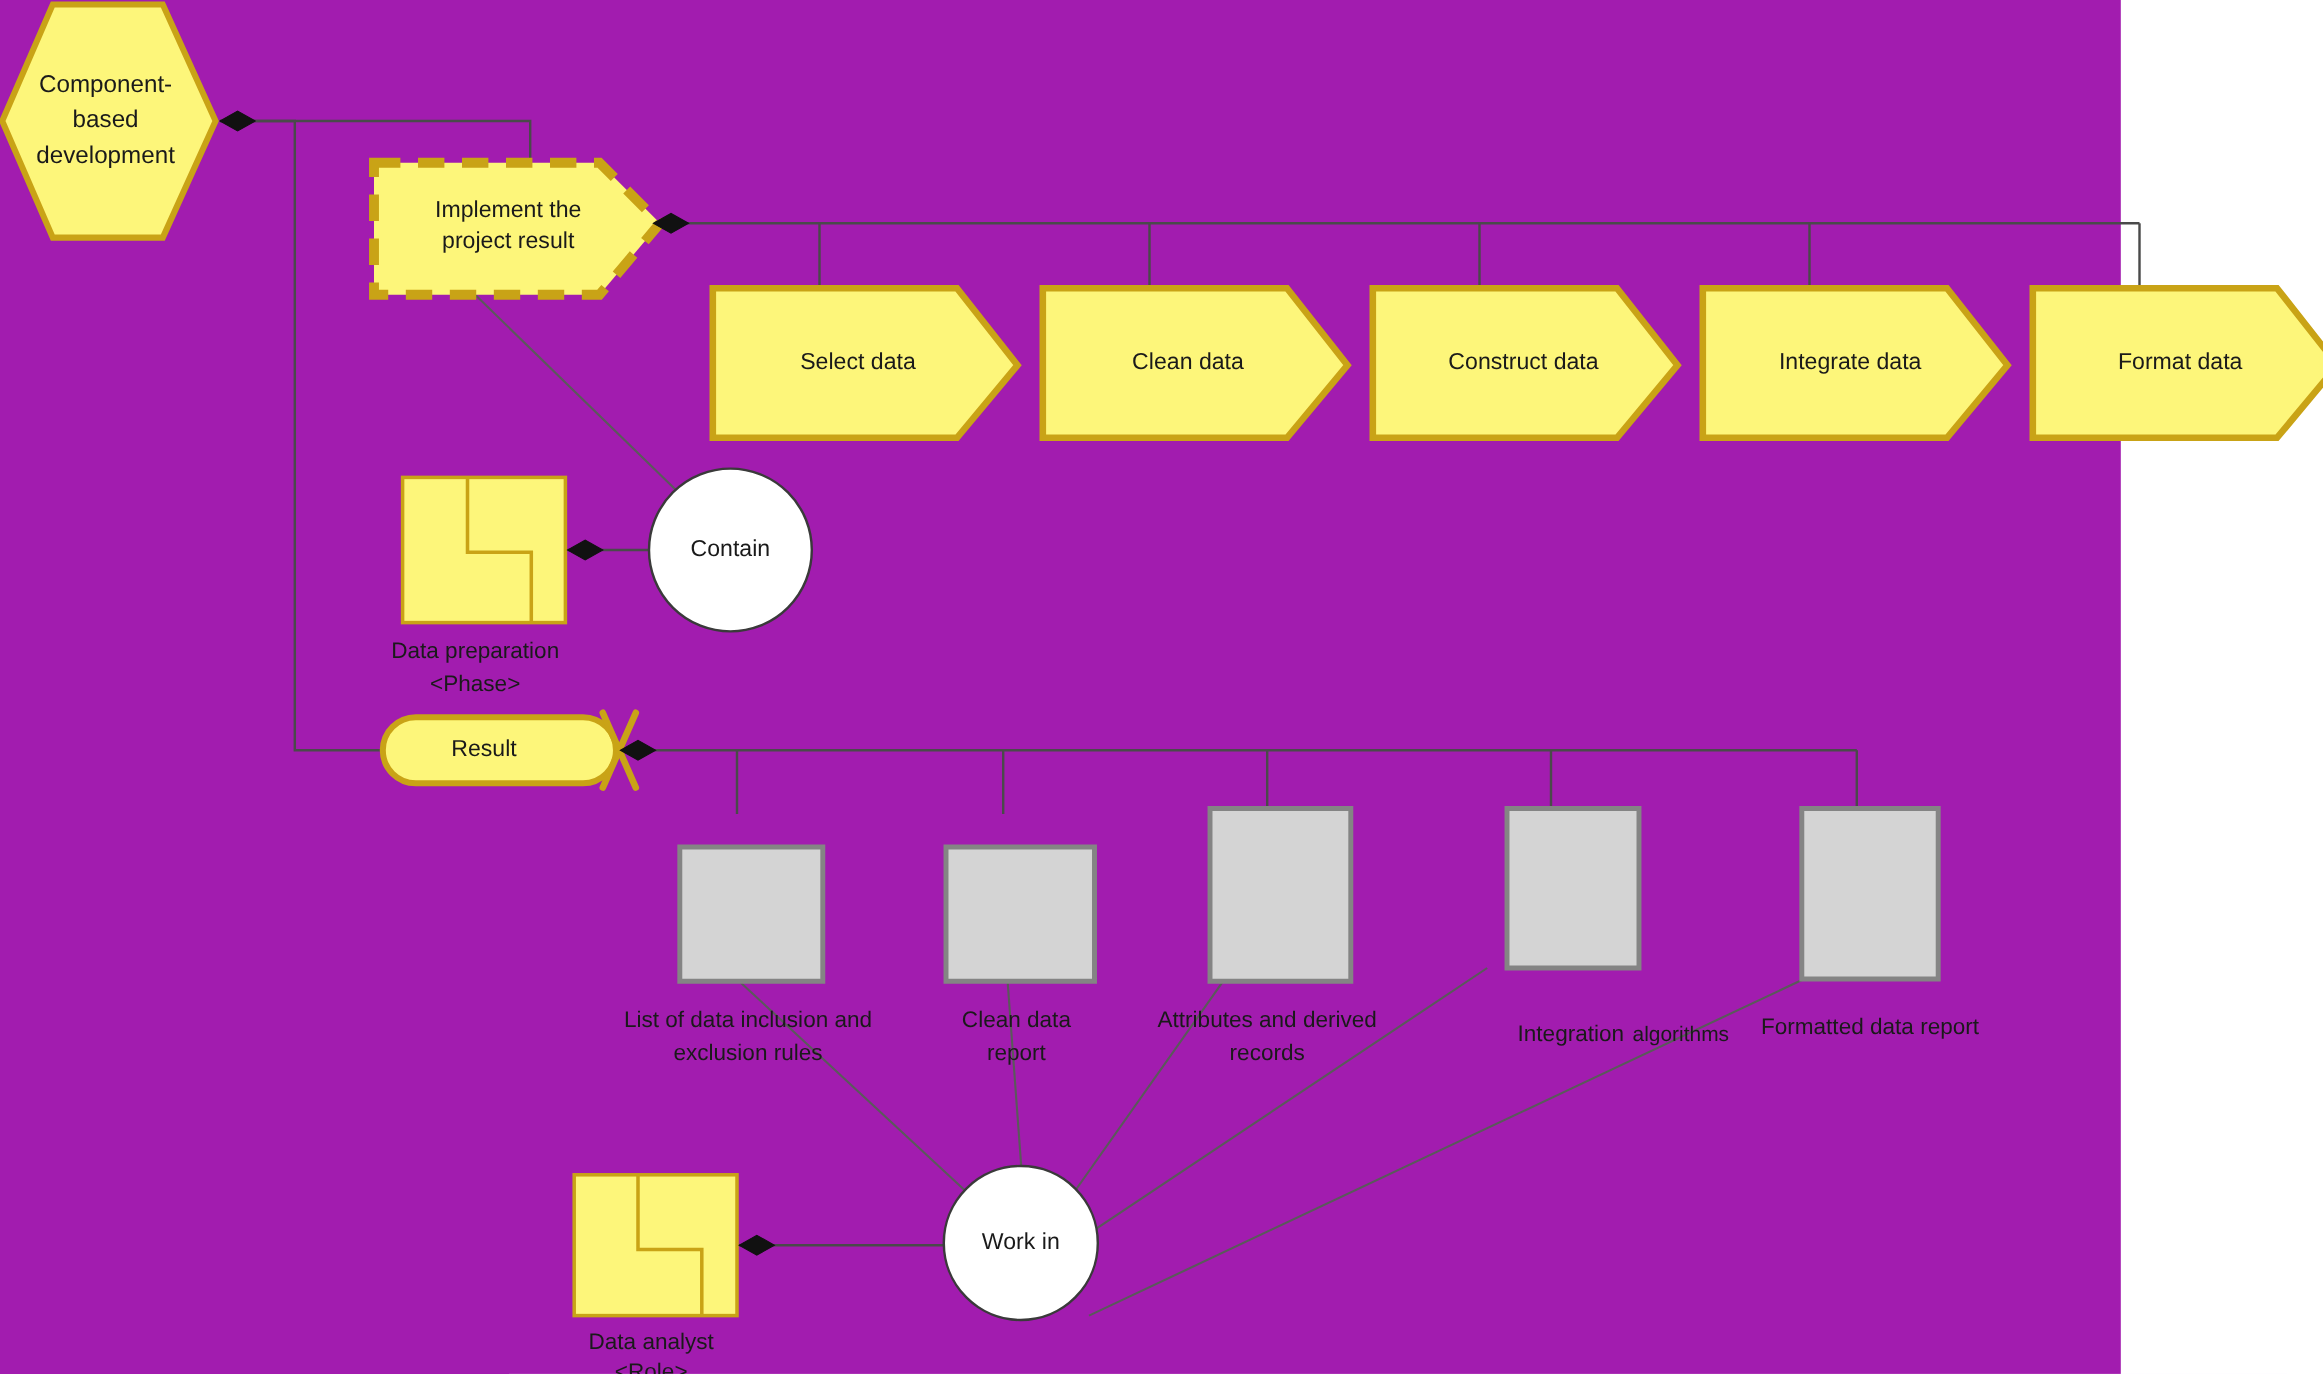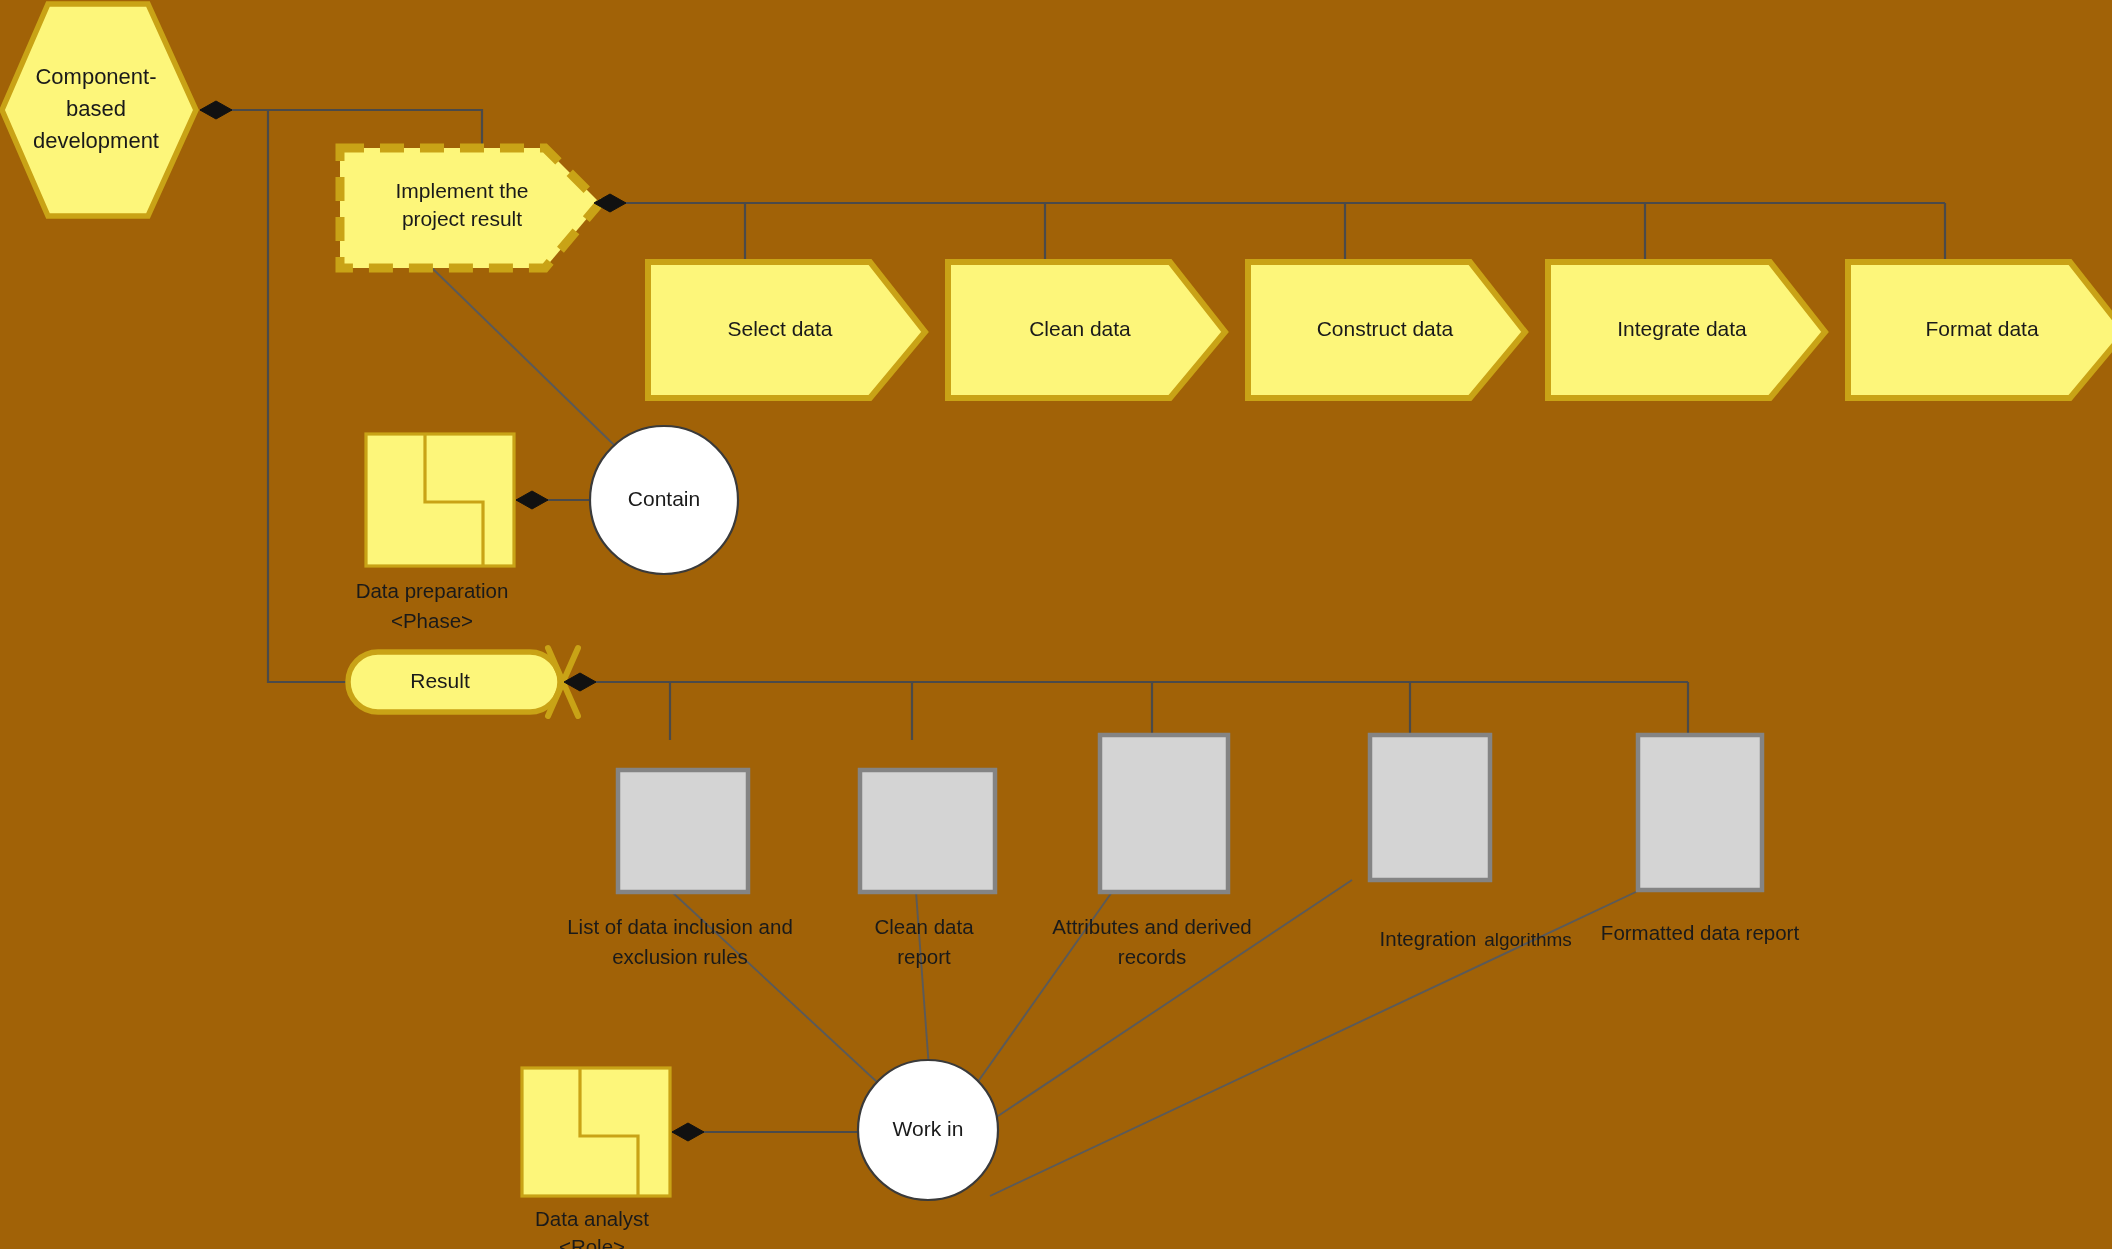--- a/index.html
+++ b/index.html
@@ -8,23 +8,23 @@
     background: #ffffff;
   }
   body {
     width: 2112px;
     height: 1249px;
     font-family: "Liberation Sans", sans-serif;
     overflow: hidden;
   }
   #diagram-root {
     position: relative;
-    width: 2112px;
+    width: 1928px;
     height: 1249px;
-    background: #a16207;
+    background: #a21caf;
   }
   svg.canvas {
     position: absolute;
     top: 0;
     left: 0;
     width: 2112px;
     height: 1249px;
     display: block;
   }
   .node-label {

